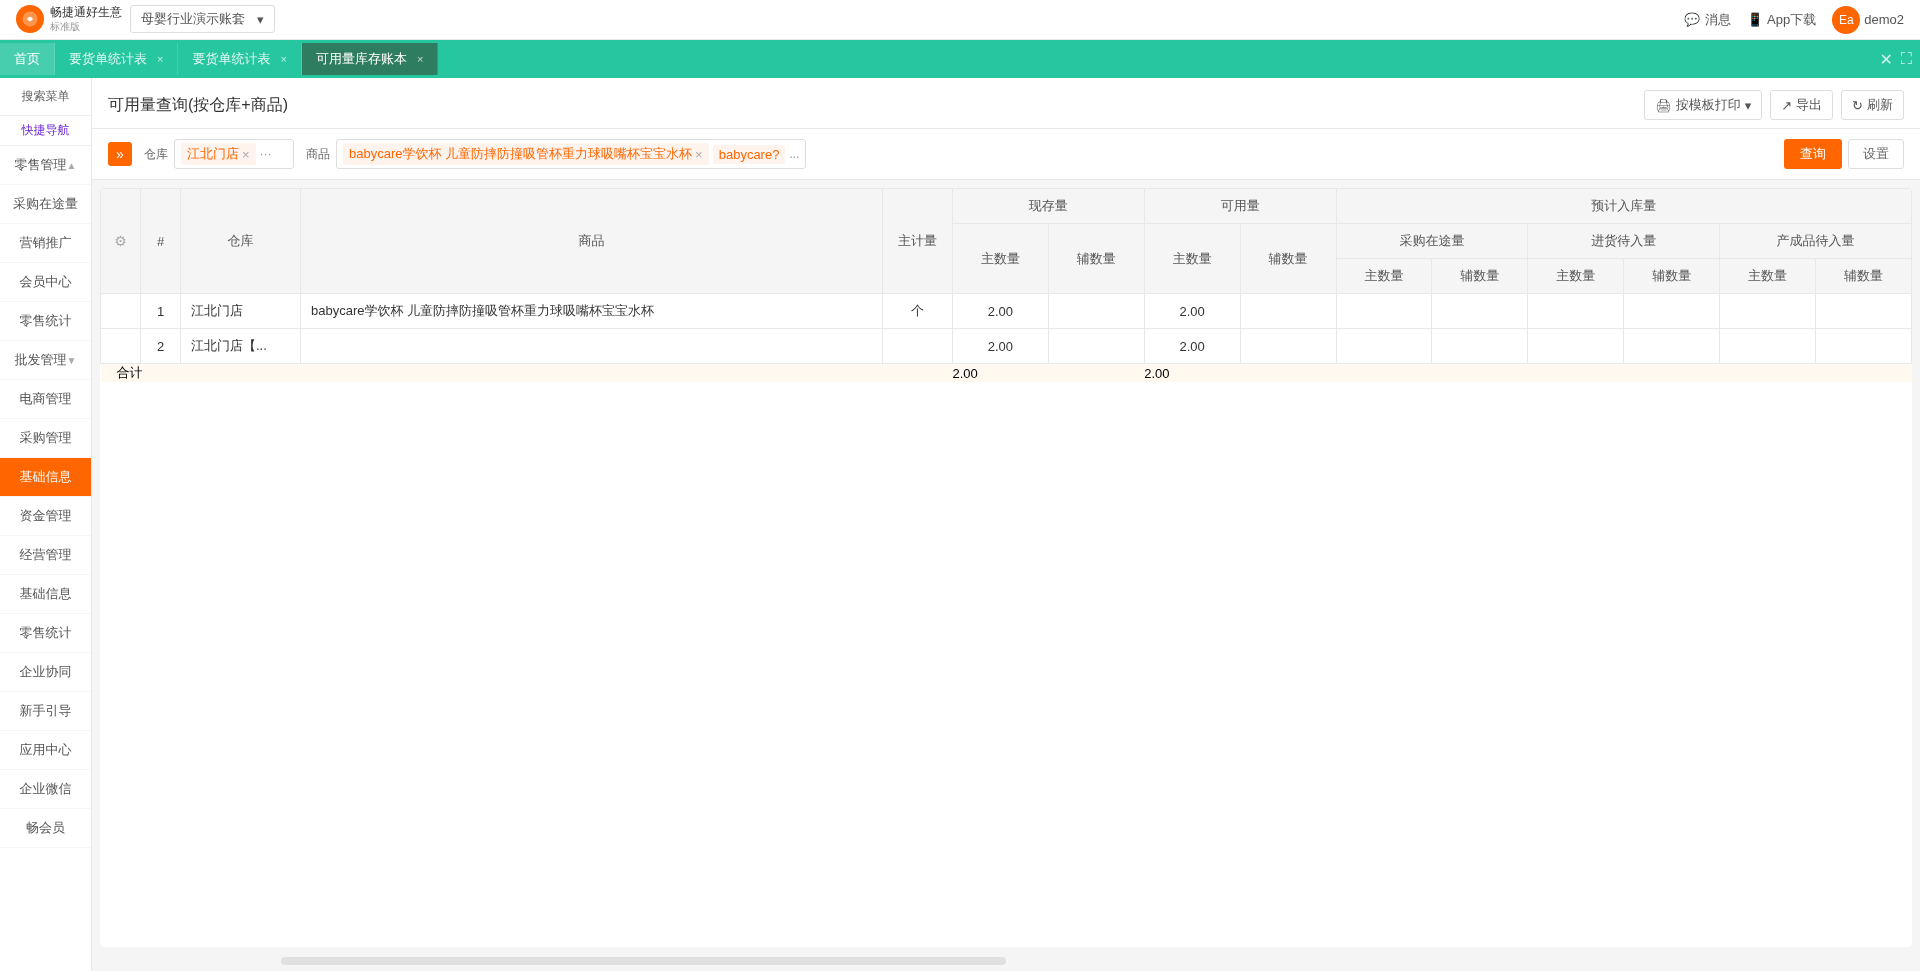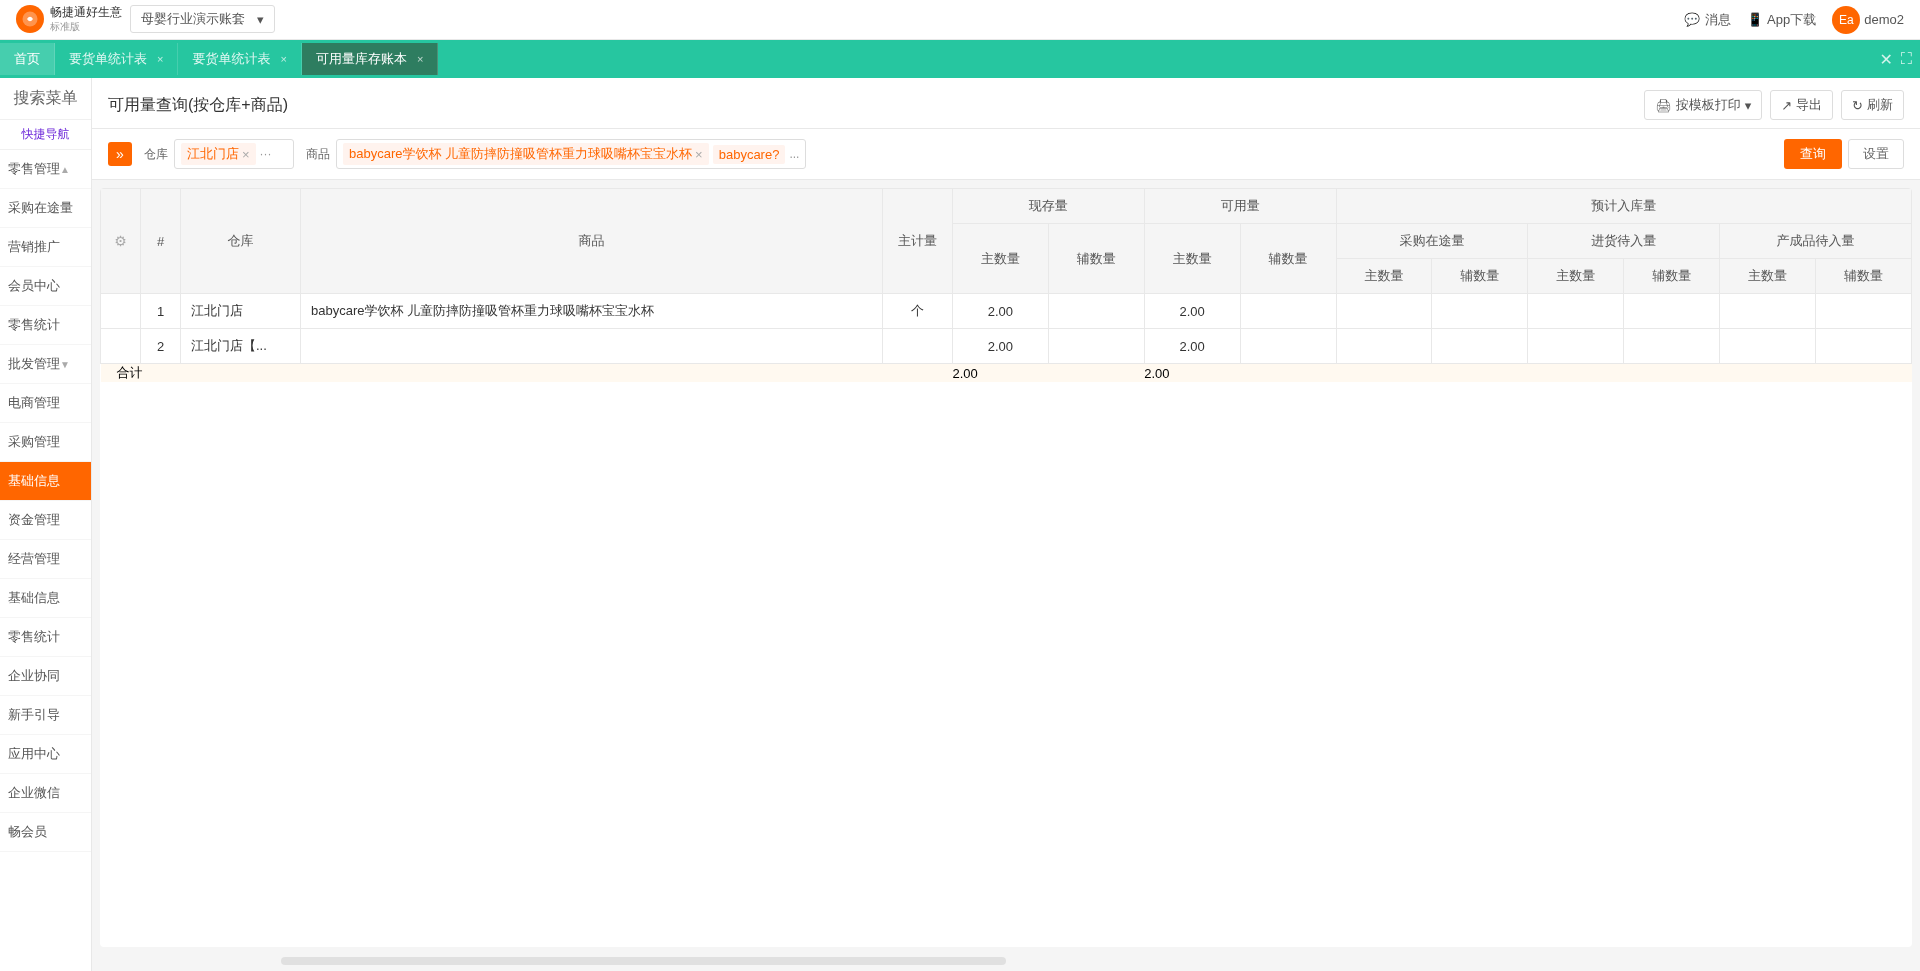--- a/index.html
+++ b/index.html
@@ -68,41 +68,42 @@
       width: 92px;
       background: #fff;
       border-right: 1px solid #e8e8e8;
       display: flex;
       flex-direction: column;
       flex-shrink: 0;
       overflow-y: auto;
     }
     .sidebar-search {
       padding: 10px 8px;
-      font-size: 16px;
+      font-size: 12px;
       color: #666;
       cursor: pointer;
       border-bottom: 1px solid #f0f0f0;
       text-align: center;
     }
     .sidebar-nav {
       padding: 6px 8px;
       font-size: 12px;
       color: #6d28d9;
       cursor: pointer;
       border-bottom: 1px solid #f0f0f0;
       text-align: center;
     }
     .sidebar-item {
       padding: 10px 8px;
       font-size: 12px;
       color: #555;
       cursor: pointer;
       display: flex;
       align-items: center;
+      justify-content: center;
       gap: 0;
       border-bottom: 1px solid #f5f5f5;
     }
     .sidebar-item.active { background: #ff6600; color: white; border-radius: 0; }
     .sidebar-item .arrow { font-size: 10px; color: #aaa; }
 
     
     .content-area {
       flex: 1;
       display: flex;

